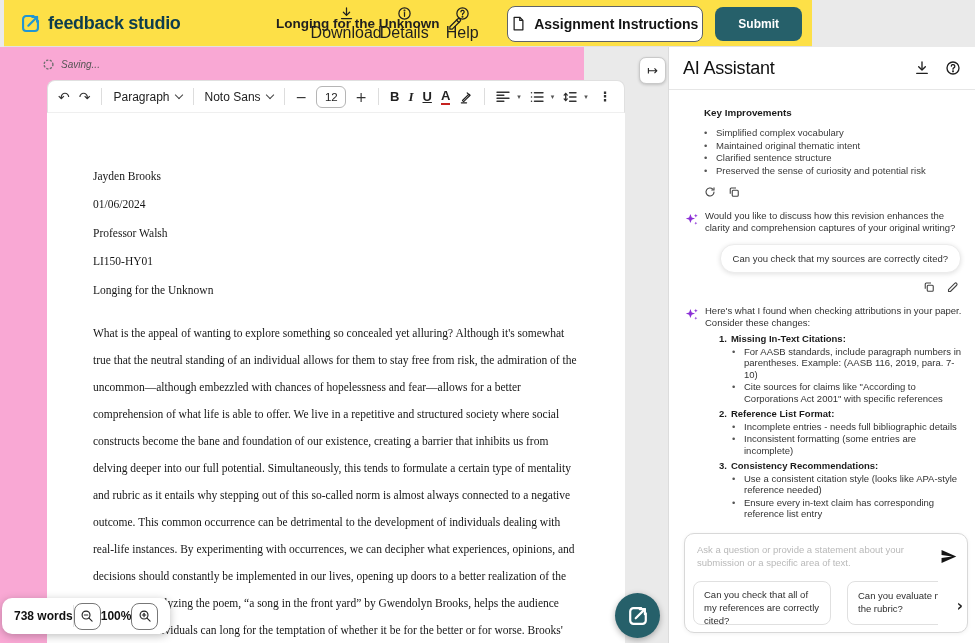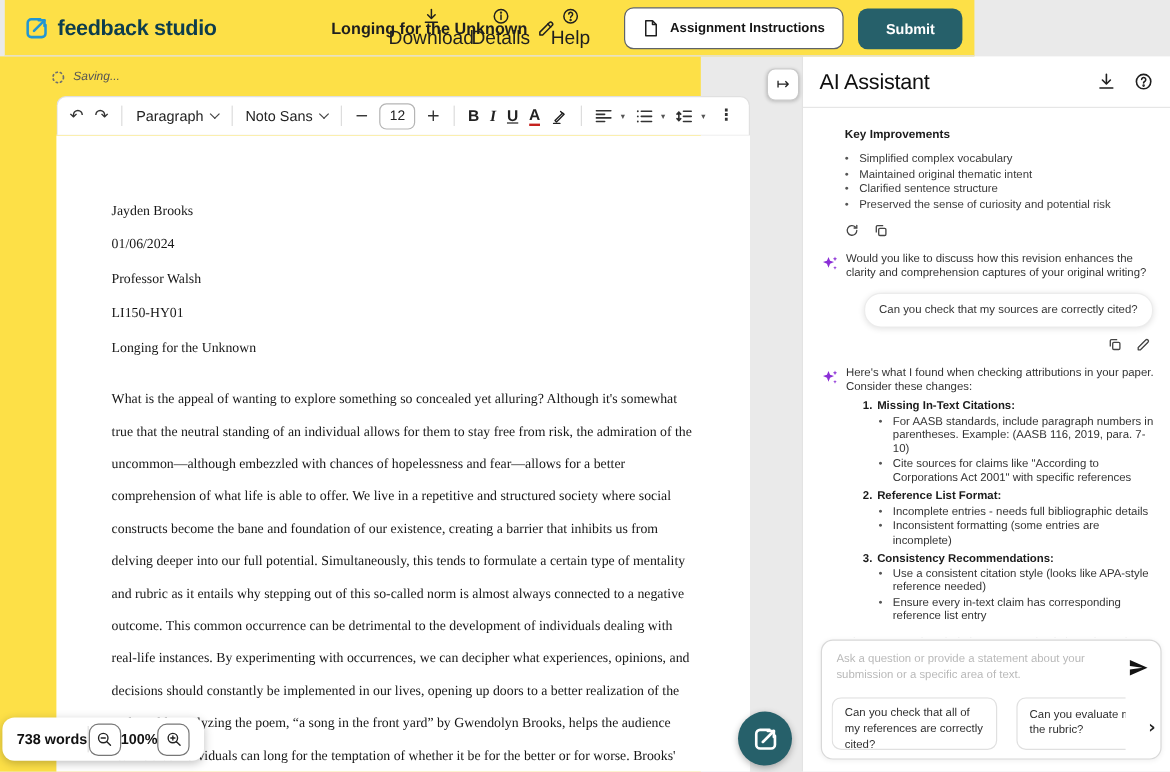--- a/index.html
+++ b/index.html
@@ -10,27 +10,27 @@
   .topbar { position:absolute; top:0; left:4px; width:808px; height:47px; background:#fde047;
             border-bottom:1px solid #e2e2e2; z-index:30; }
   .logo { position:absolute; left:16px; top:0; height:47px; display:flex; align-items:center; gap:7px; }
   .logo-text { font-size:18px; font-weight:700; color:#0d3d4d; letter-spacing:-.3px; }
   .doc-title-wrap { position:absolute; left:272px; top:0; height:47px; display:flex; align-items:center; gap:9px; }
   .doc-title { font-size:13.5px; font-weight:700; color:#1f1f1f; }
   .topnav { position:absolute; right:10px; top:0; height:47px; display:flex; align-items:center; }
   .nav-item { display:flex; flex-direction:column; align-items:center; gap:3px; width:58px; cursor:pointer; }
   .nav-item .lbl { font-size:16px; color:#1f1f1f; }
   .btn-outline { display:flex; align-items:center; gap:9px; border:1.5px solid #5f6368; background:#fff;
-                 border-radius:8px; padding:9px 15px; font-size:11px; font-weight:700; color:#141414;
+                 border-radius:8px; padding:9px 4px; font-size:14px; font-weight:700; color:#141414;
                  margin:0 12px 0 16px; cursor:pointer; }
   .btn-submit { background:#26606a; color:#fff; border:none; border-radius:8px; padding:10px 23px;
                 font-size:12px; font-weight:700; cursor:pointer; }
 
   
-  .doc-region { position:absolute; top:47px; left:0; width:584px; height:596px; background:#fde047; }
+  .doc-region { position:absolute; top:47px; left:0; width:584px; height:596px; background:#f9a8d4; }
   .saving { position:absolute; top:11px; left:42px; display:flex; align-items:center; gap:6px;
             font-size:10px; font-style:italic; color:#555; }
   .toolbar { position:absolute; top:33px; left:47px; width:578px; height:33px; background:#fff;
              border:1px solid #e0e0e0; border-bottom:1px solid #efefef; border-radius:8px 8px 0 0;
              display:flex; align-items:center; padding:0 10px; gap:9px; }
   .tb-btn { display:flex; align-items:center; color:#333; cursor:pointer; background:none; border:none;
             font-family:"DejaVu Sans", sans-serif; font-size:14px; gap:6px; }
   .tb-label { font-family:"Liberation Sans", sans-serif; font-size:12px; color:#222; }
   .caret { width:6px; height:6px; border-right:1.4px solid #444; border-bottom:1.4px solid #444;
            transform:rotate(45deg); margin-top:-3px; }

